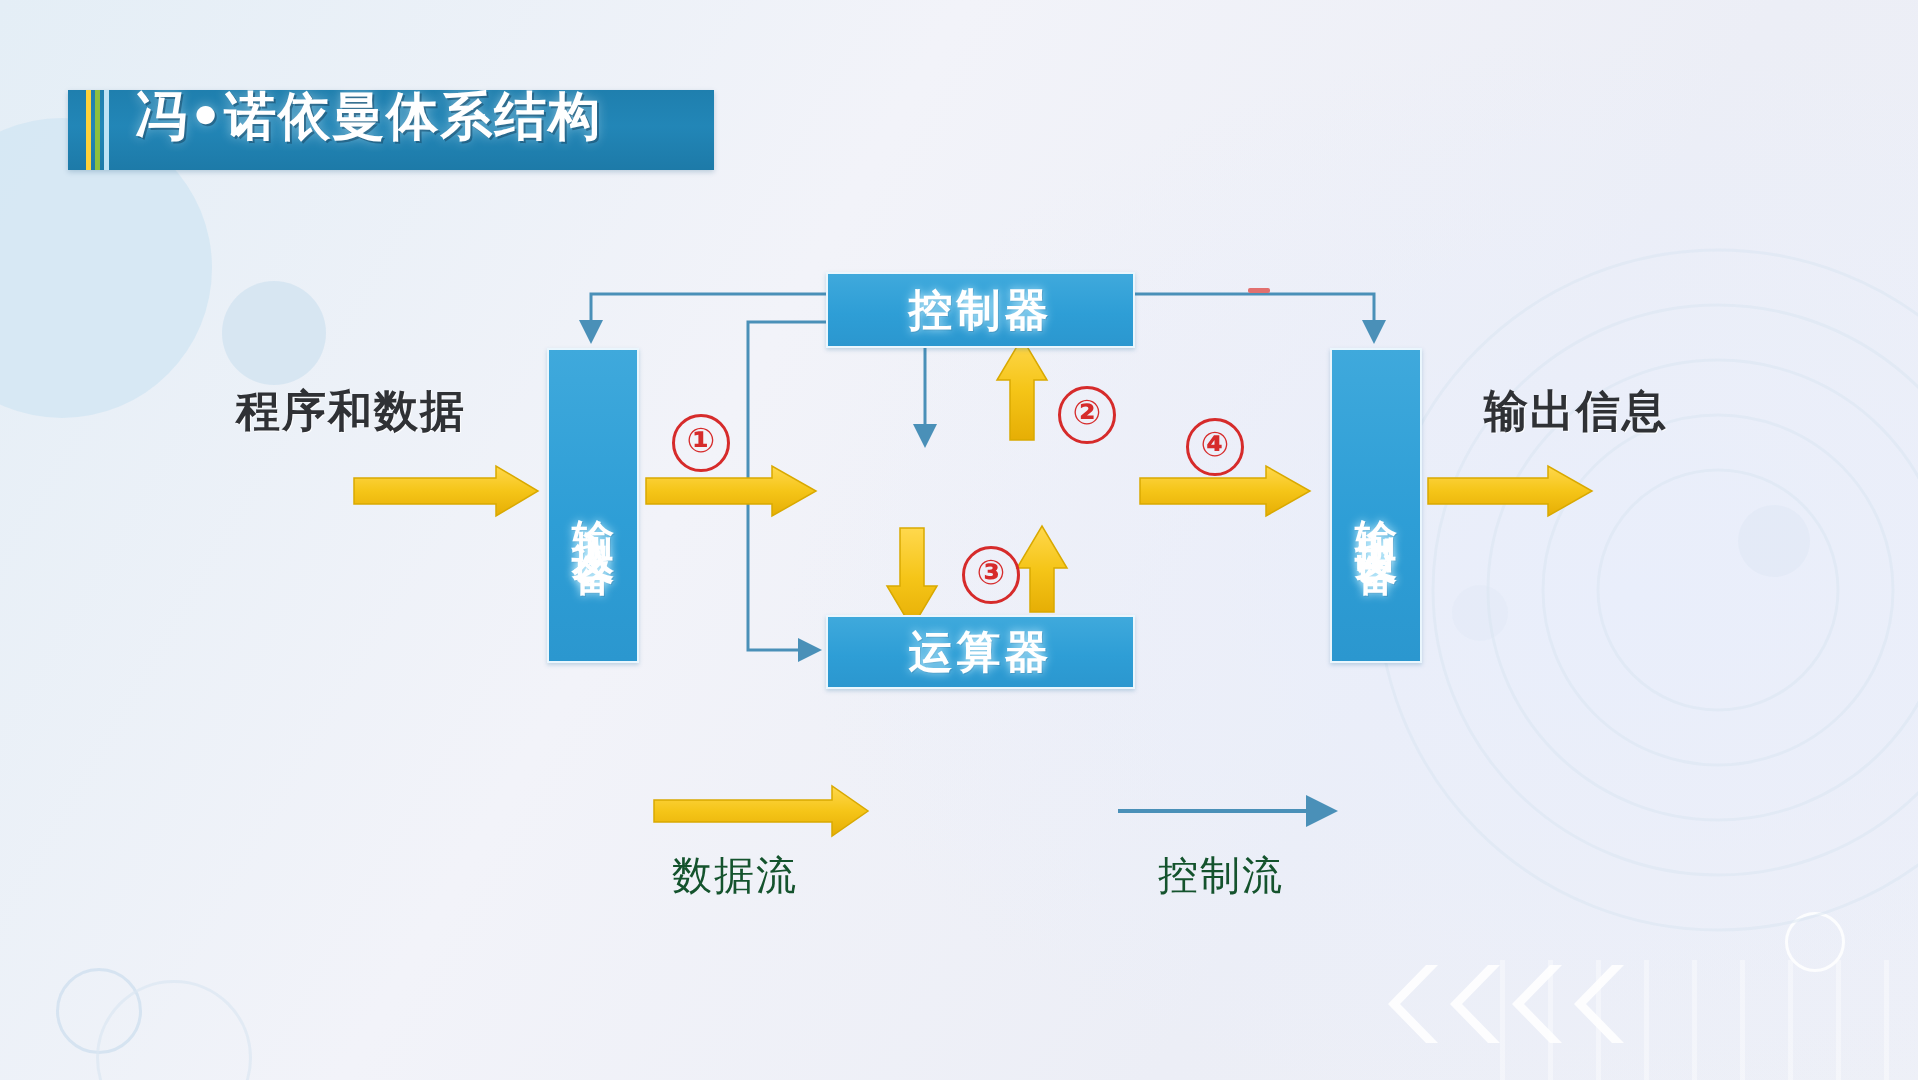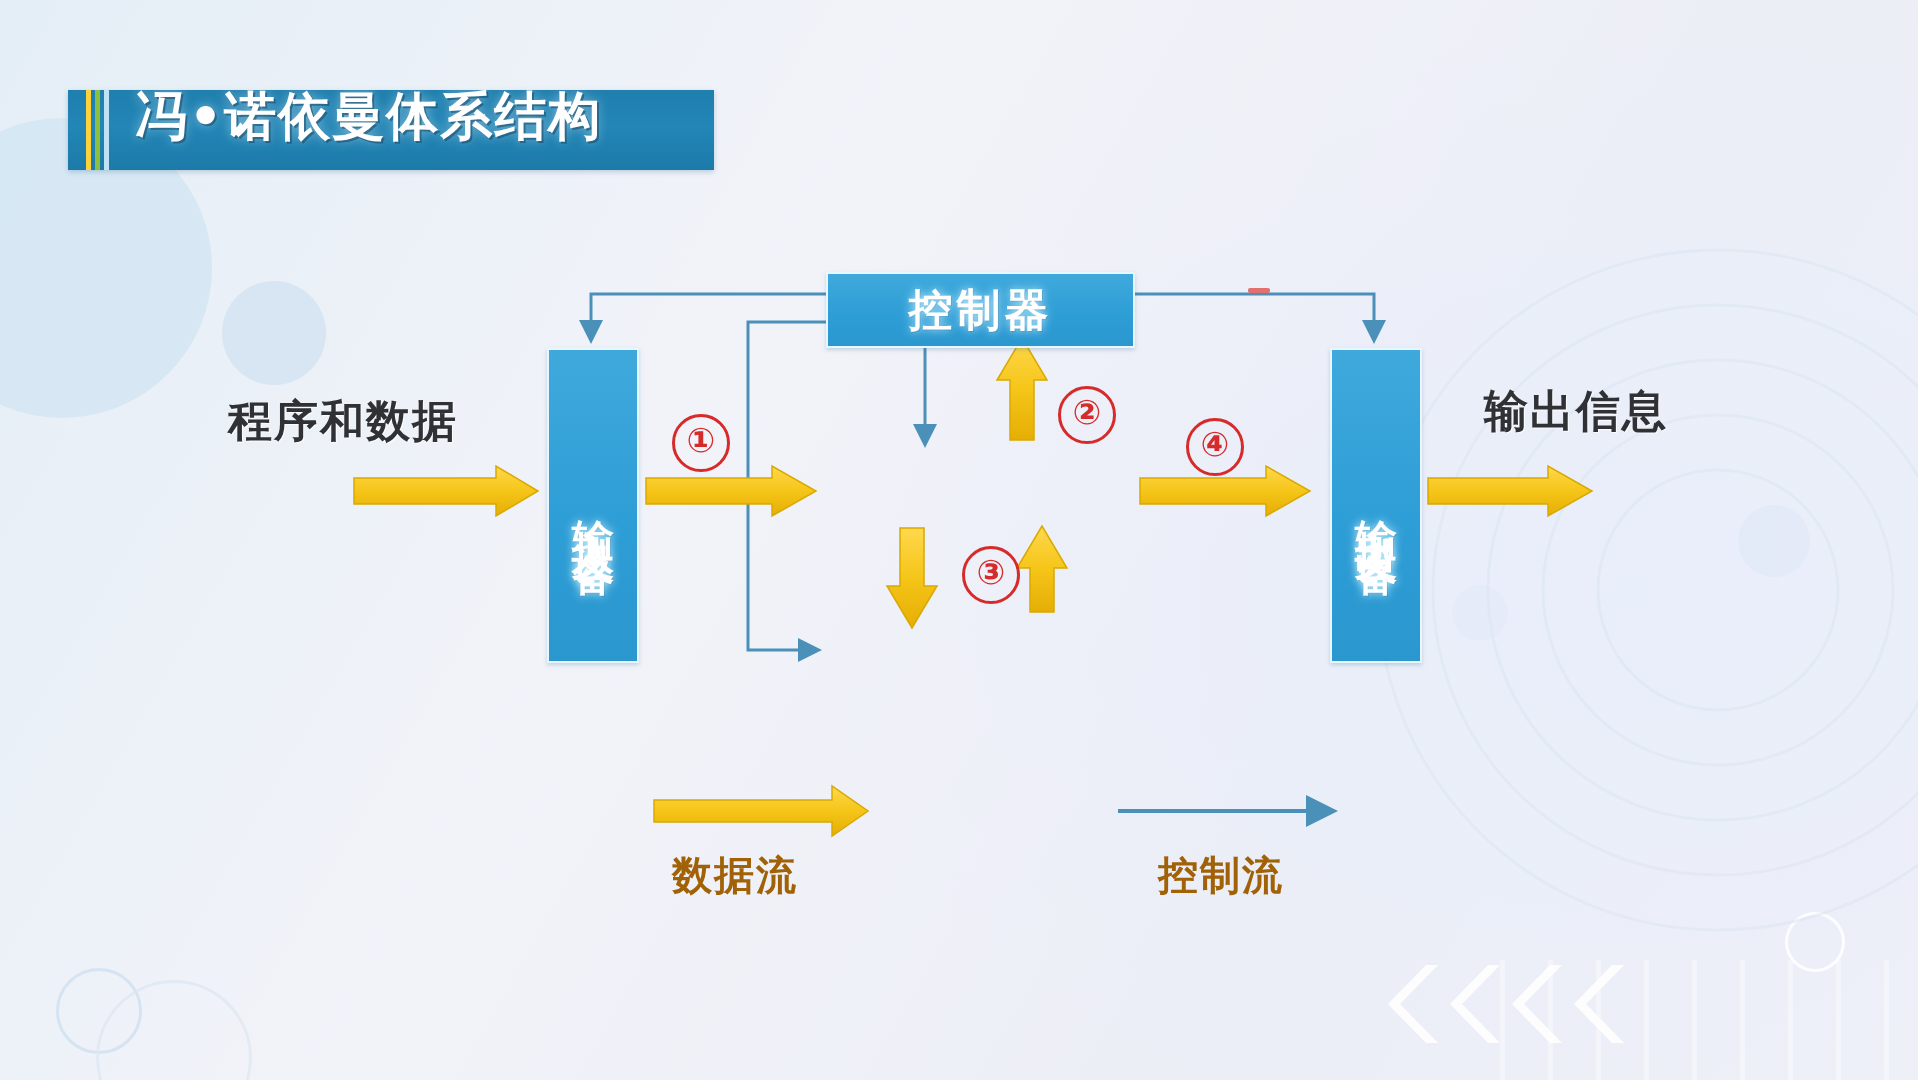--- a/index.html
+++ b/index.html
@@ -77,25 +77,25 @@
   #node-input    {left:547px;top:348px;width:88px;height:305px;}
   #node-output   {left:1330px;top:348px;width:88px;height:305px;}
 
   
   .plain-label{
     position:absolute;color:#2f3135;font-size:44px;font-weight:bold;
     letter-spacing:2px;white-space:nowrap;
     font-family:"DejaVu Sans","Liberation Sans",sans-serif;
     text-shadow:1px 1px 0 rgba(255,255,255,.8);
   }
-  #label-program{left:228px;top:382px;margin-top:10px;}
+  #label-program{left:236px;top:382px;}
   #label-output-info{left:1484px;top:382px;text-align:center;}
 
   .legend-label{
-    position:absolute;color:#a16207;font-size:40px;font-weight:bold;letter-spacing:2px;
+    position:absolute;color:#14532d;font-size:40px;font-weight:normal;letter-spacing:2px;
     font-family:"DejaVu Sans","Liberation Sans",sans-serif;white-space:nowrap;
   }
   #legend-data-label{left:672px;top:848px;}
   #legend-ctrl-label{left:1158px;top:848px;}
 
   
   .step{
     position:absolute;width:52px;height:52px;border-radius:50%;
     border:3px solid #d62b2b;color:#d62b2b;
     font-size:34px;font-weight:bold;line-height:46px;text-align:center;
@@ -218,20 +218,23 @@
     <g>
       <path d="M1428,478 L1548,478 L1548,466 L1592,491 L1548,516 L1548,504 L1428,504 Z" fill="url(#ygrad)" stroke="#d9a900" stroke-width="1.5"></path>
     </g>
   </svg>
 
   <div class="node horiz" id="node-controller">
     <span>控制器</span>
   </div>
 
 
+  <div class="node horiz" id="node-alu">
+    <span>运算器</span>
+  </div>
 
   <div class="node vert" id="node-input">
     <span>输入设备</span>
   </div>
 
   <div class="node vert" id="node-output">
     <span>输出设备</span>
   </div>
 
   <div class="plain-label" id="label-program">程序和数据</div>

